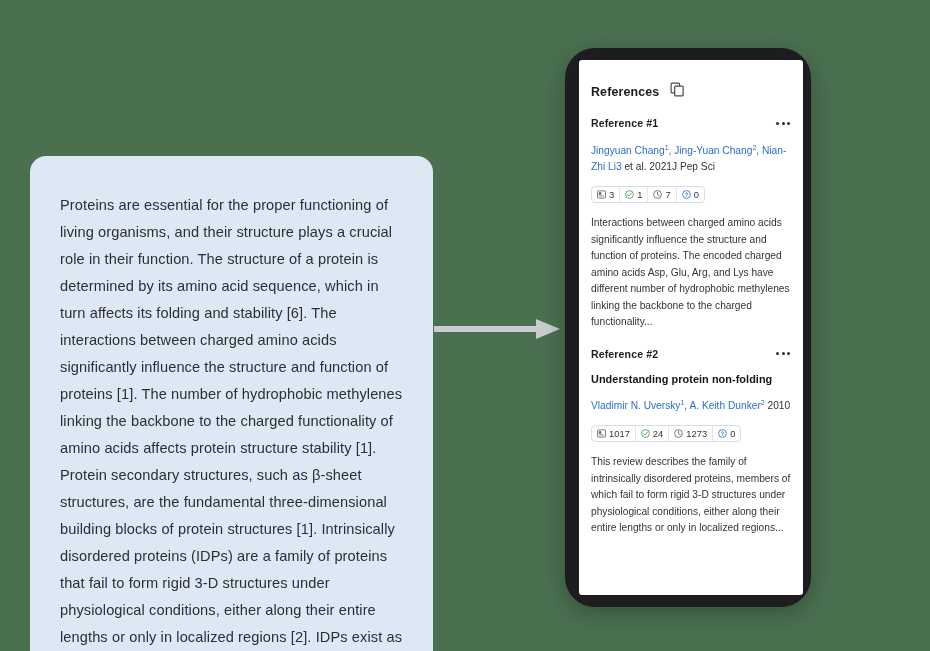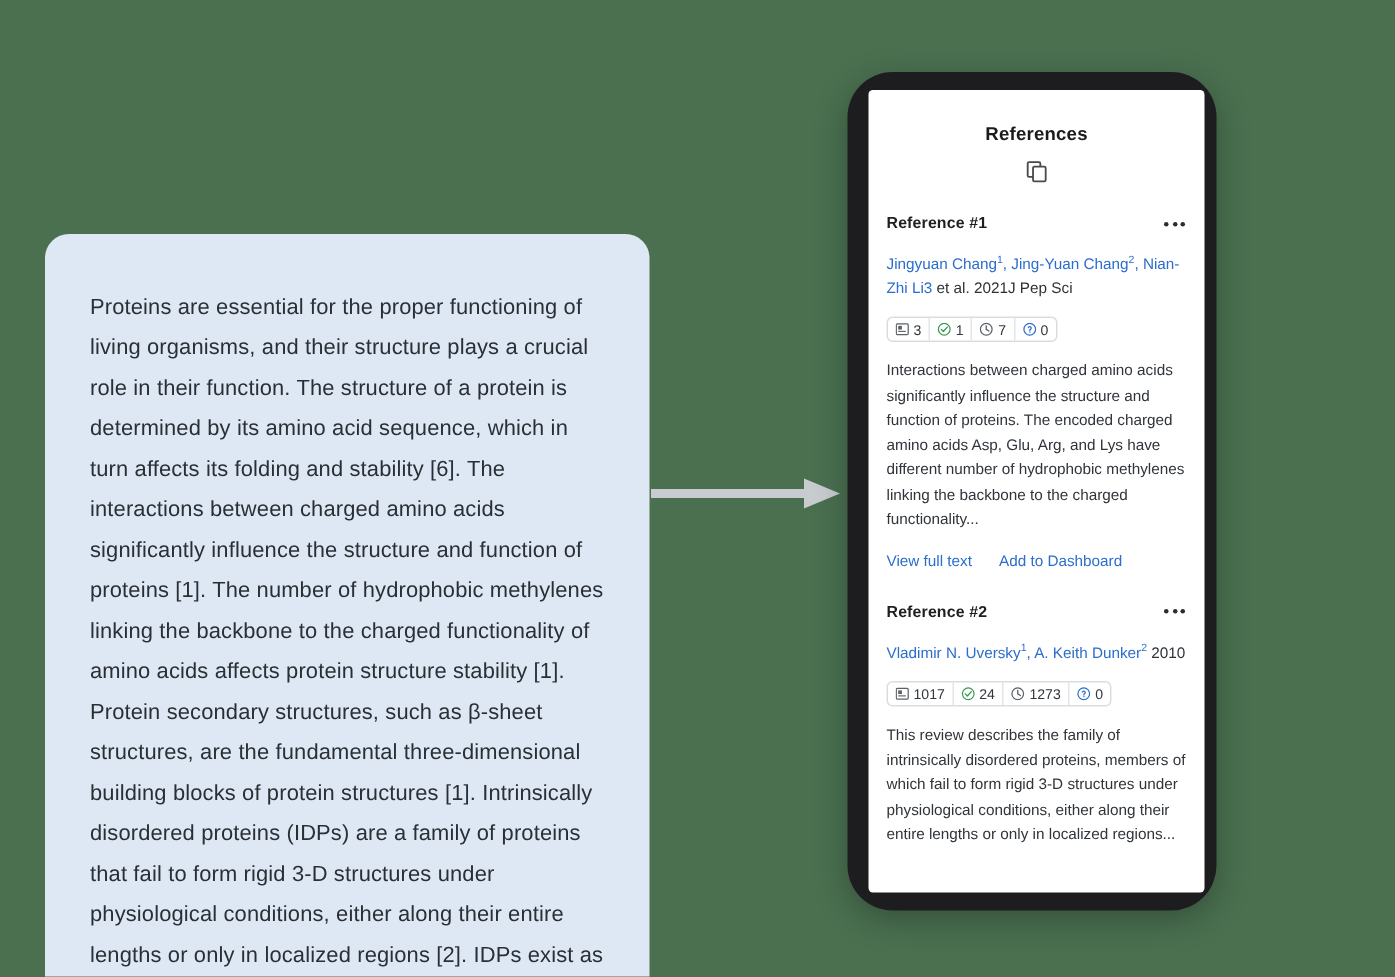--- a/index.html
+++ b/index.html
@@ -70,21 +70,20 @@
     padding: 0 12px;
     height: 100%;
   }
 
   
   .panel-header {
     display: flex;
     align-items: center;
     gap: 11px;
     padding: 22px 0 16px 0;
-    flex-direction: column;
   }
 
   .panel-title {
     font-size: 12.4px;
     font-weight: bold;
     color: #1b1b1b;
     letter-spacing: 0.15px;
   }
 
   .copy-icon { display: block; }
@@ -252,36 +251,33 @@
                 <circle cx="6" cy="6" r="5.2" fill="none" stroke="#2c6ecb" stroke-width="1.1"></circle>
                 <path d="M4.7 4.6 a1.35 1.35 0 1 1 1.45 1.7 v0.7" fill="none" stroke="#2c6ecb" stroke-width="1.1" stroke-linecap="round"></path>
                 <circle cx="6.1" cy="8.5" r="0.62" fill="#2c6ecb"></circle>
               </svg>
             <span>0</span>
           </span>
         </div>
 
         <div class="ref-abstract">Interactions between charged amino acids significantly influence the structure and function of proteins. The encoded charged amino acids Asp, Glu, Arg, and Lys have different number of hydrophobic methylenes linking the backbone to the charged functionality...</div>
 
-        <div class="ref-actions">
-          <a href="#">View full text</a>
-          <a href="#">Add to Dashboard</a>
-        </div>
       </div>
 
       <div class="ref-block">
         <div class="ref-head">
           <span class="ref-label">Reference #2</span>
           <span class="kebab">
               <i></i>
               <i></i>
               <i></i>
             </span>
         </div>
 
+        <div class="ref-title">Understanding protein non-folding</div>
 
         <div class="ref-authors">
           <span class="lnk">Vladimir N. Uversky</span><span class="lnk sup">1</span><span class="lnk">, A. Keith Dunker</span><span class="lnk sup">2</span><span> 2010</span><br>
         </div>
 
         <div class="stats">
           <span class="stat">
             <svg width="9" height="9" viewBox="0 0 12 12">
                 <rect x="0.7" y="1.2" width="10.6" height="9.6" rx="1" fill="none" stroke="#5b6168" stroke-width="1.1"></rect>
                 <rect x="2.4" y="3" width="3.3" height="3.3" fill="#5b6168"></rect>

